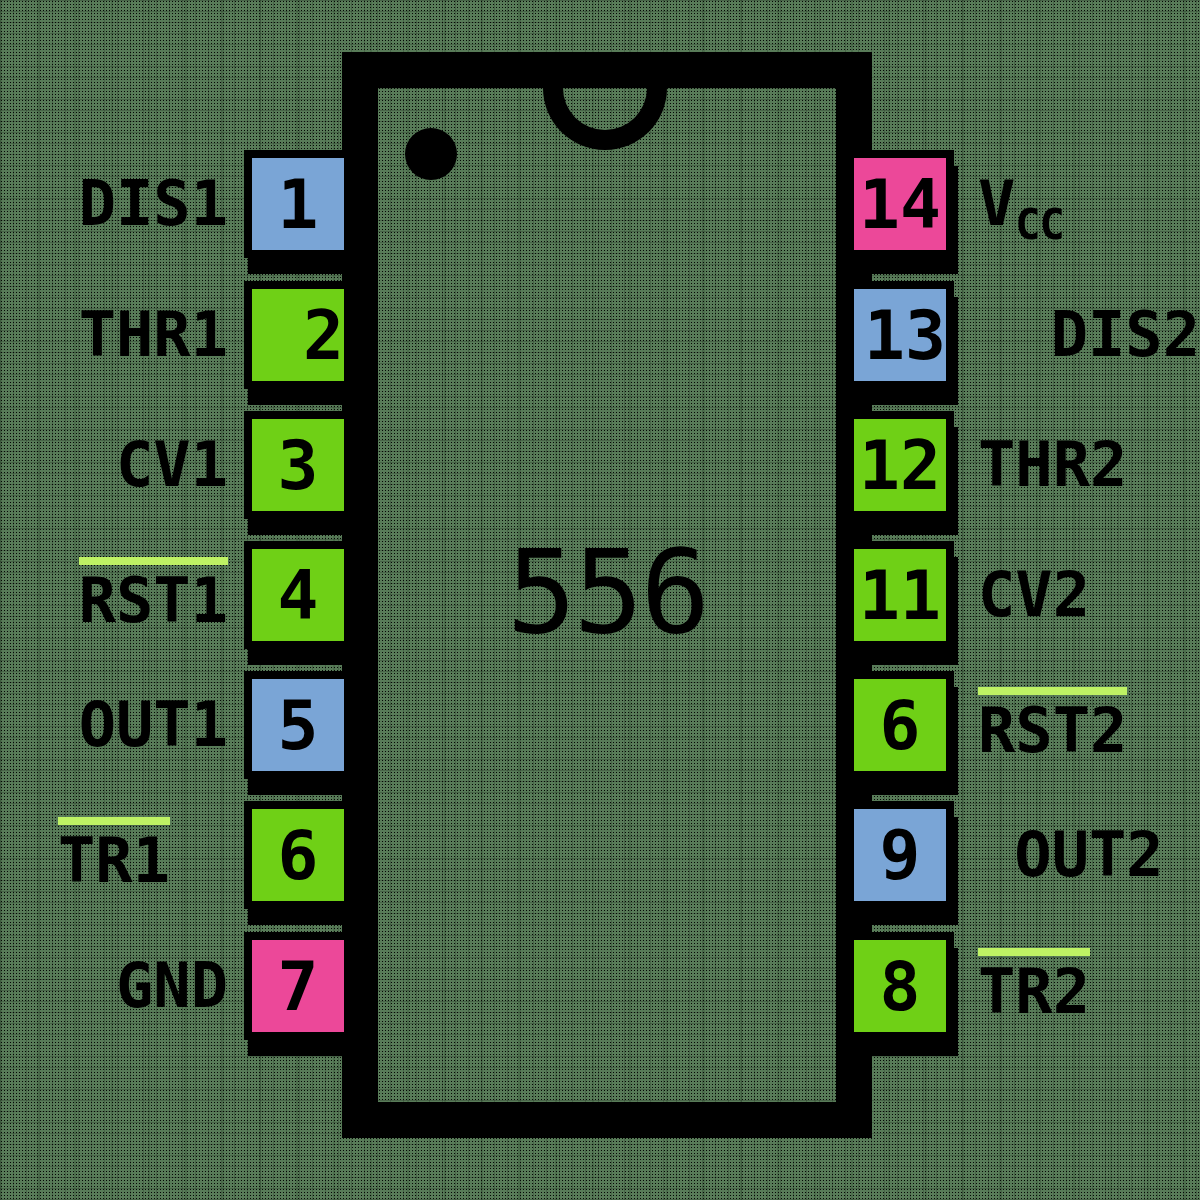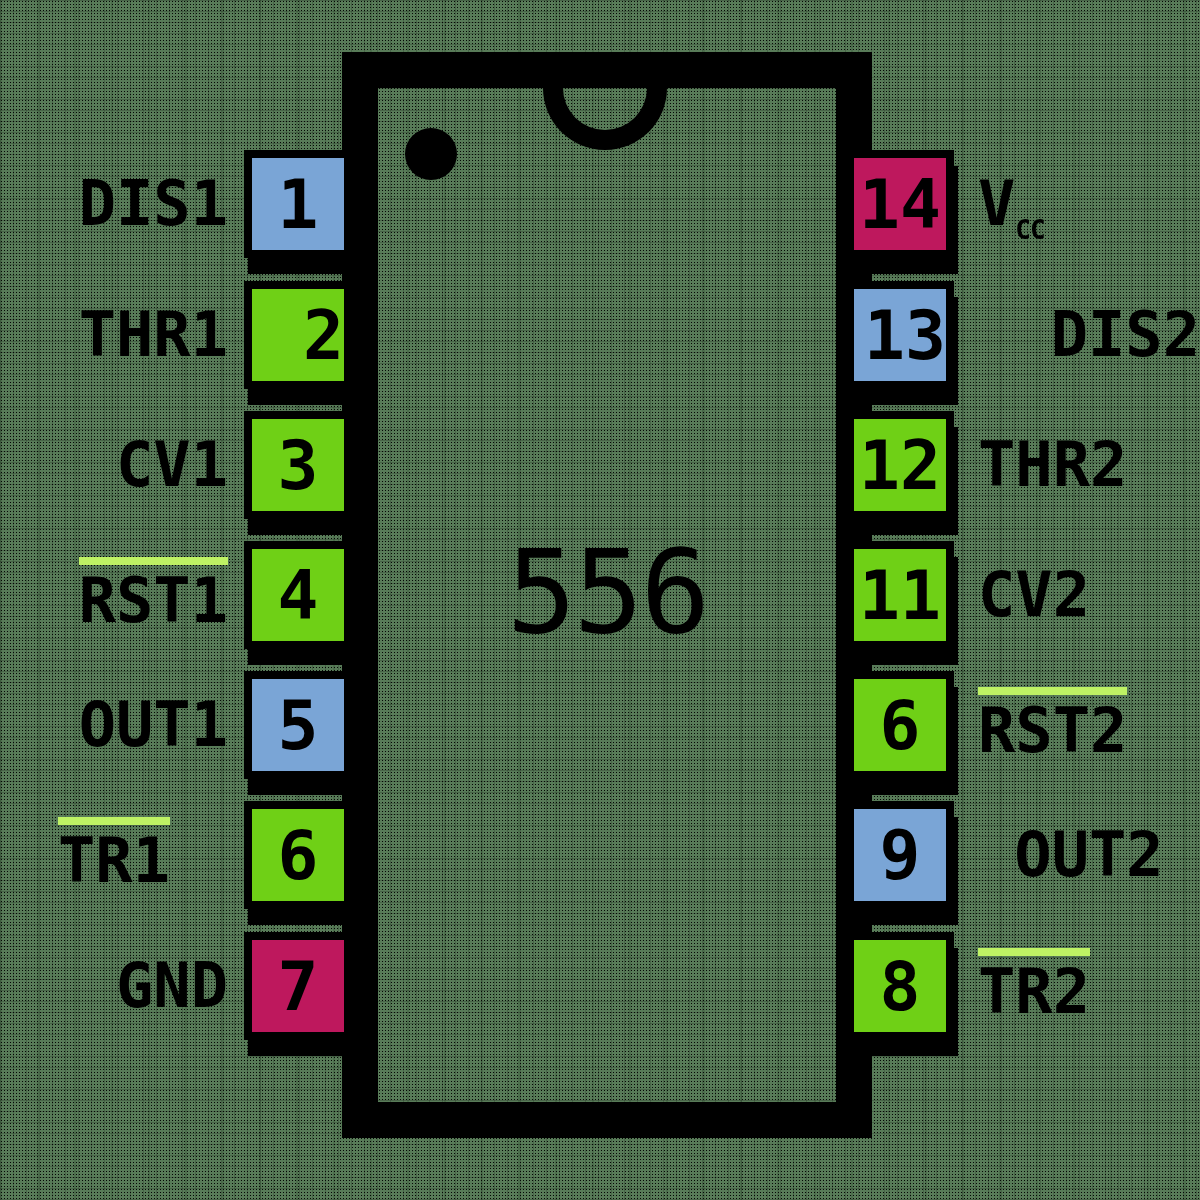--- a/index.html
+++ b/index.html
@@ -37,33 +37,33 @@
 
   
   .pin-box{
     width:108px;height:108px;box-sizing:border-box;border:8px solid #000;
     display:flex;align-items:center;justify-content:center;
     font-size:68px;font-weight:bold;color:#000;
     box-shadow:4px 16px 0 #000;
   }
   .pin-box.blue{background:#7aa5d6;}
   .pin-box.green{background:#6fd016;}
-  .pin-box.red{background:#be185d;}
+  .pin-box.red{background:#ec4899;}
   .box-left{left:244px;}
   .box-right{left:846px;}
 
   .label-wrap{
     height:108px;display:flex;align-items:center;color:#000000;
     font-size:62px;font-weight:bold;white-space:nowrap;
   }
   .label-left{left:0;width:228px;justify-content:flex-end;text-align:right;}
   .label-right{left:978px;width:222px;justify-content:flex-start;text-align:left;}
   .lbl{display:inline-block;line-height:1.05;}
   .lbl.overline{border-top:8px solid #bef264;padding-top:3px;}
-  .sub{font-size:26px;position:relative;top:14px;letter-spacing:-1px;margin-top:44px;}
+  .sub{font-size:42px;position:relative;top:14px;letter-spacing:-1px;margin-top:44px;}
 
   
   .r1{top:150px;} .r2{top:281px;justify-content:flex-end;} .r3{top:411px;align-items:center;} .r4{top:541px;}
   .r5{top:671px;} .r6{top:801px;justify-content:center;} .r7{top:932px;}
 </style>
 </head>
 <body>
 
 <div class="abs ic-body"></div>
 <div class="abs ic-notch"></div>

